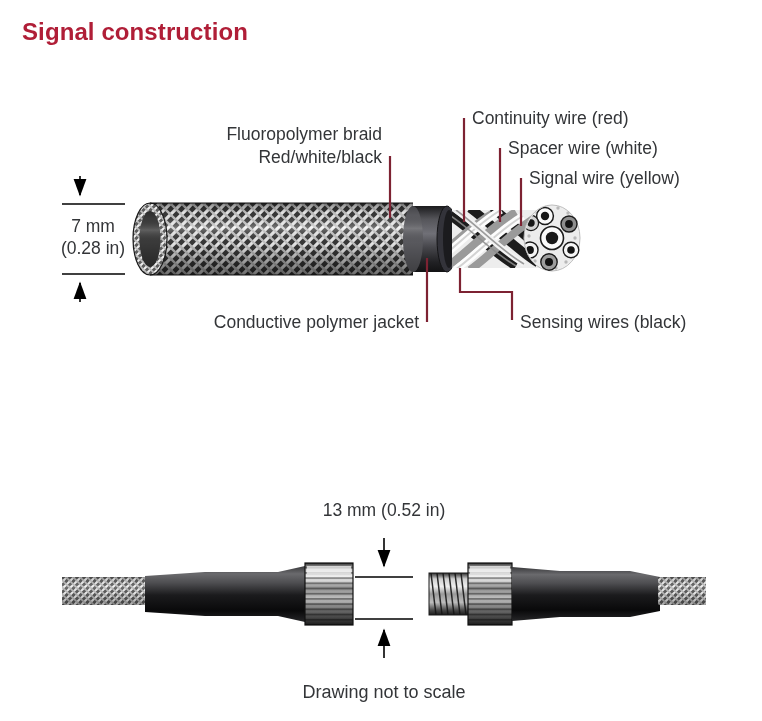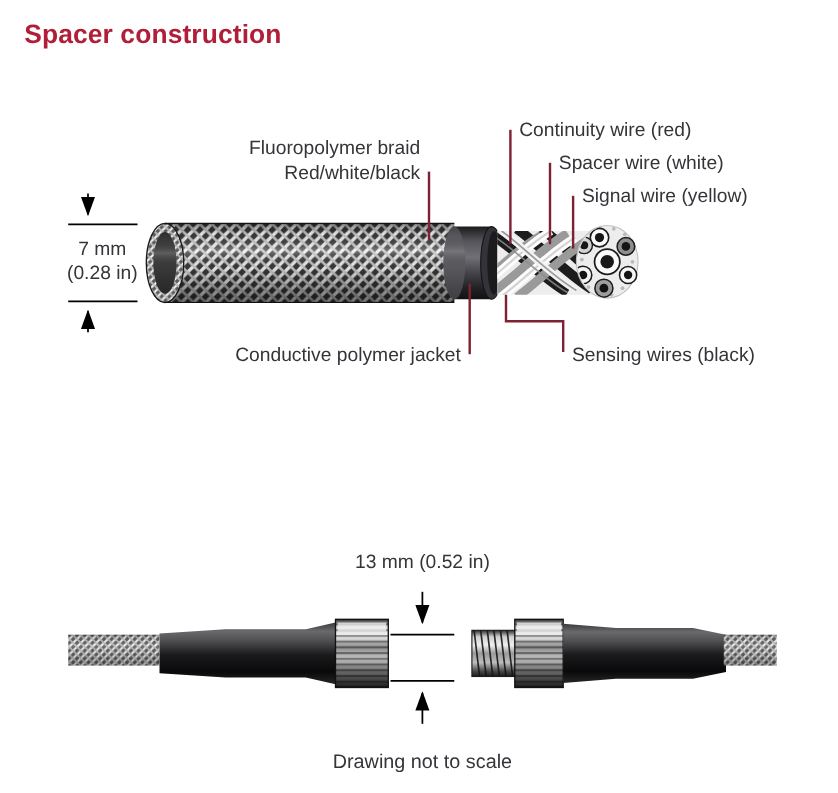--- a/index.html
+++ b/index.html
@@ -49,21 +49,21 @@
     font-family: "Liberation Sans", sans-serif;
     font-size: 18px;
     fill: #333538;
   }
 </style>
 </head>
 <body>
 
 <div id="root">
 
-  <div class="page-title">Spacer construction</div>
+  <div class="page-title">Signal construction</div>
 
   <svg class="figure" viewBox="0 0 762 721">
     <defs>
 
       <pattern id="braidPat" width="11" height="11" patternUnits="userSpaceOnUse">
         <rect width="11" height="11" fill="#3a3a3a"></rect>
         <path d="M-3,3 L3,-3 M0,11 L11,0 M8,14 L14,8" stroke="#f2f2f2" stroke-width="3.1" fill="none"></path>
         <path d="M-3,8 L8,19 M0,0 L11,11 M8,-3 L14,3" stroke="#c9c9c9" stroke-width="2.4" fill="none"></path>
       </pattern>
       <pattern id="braidPatSm" width="7" height="7" patternUnits="userSpaceOnUse">

